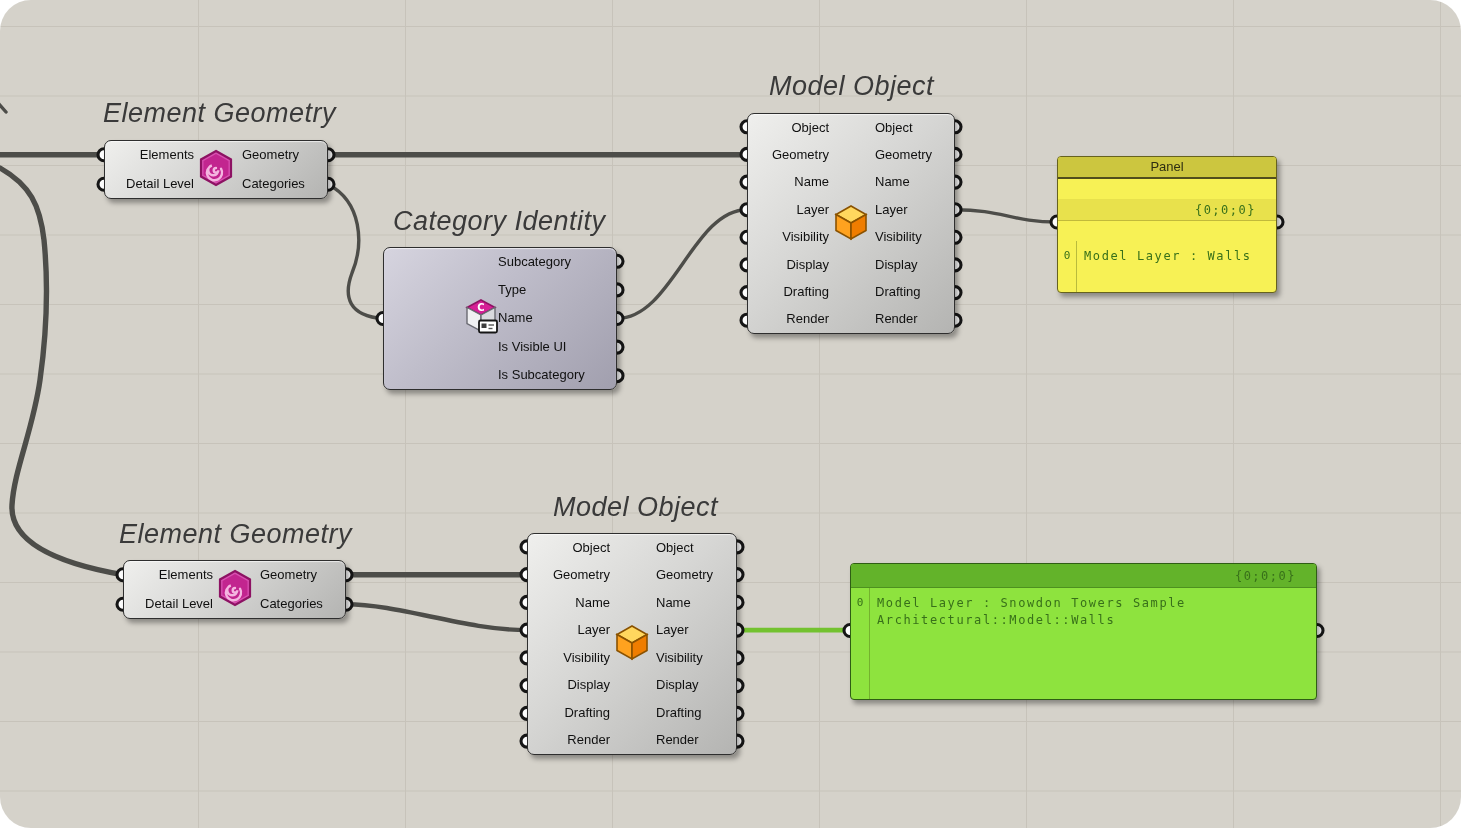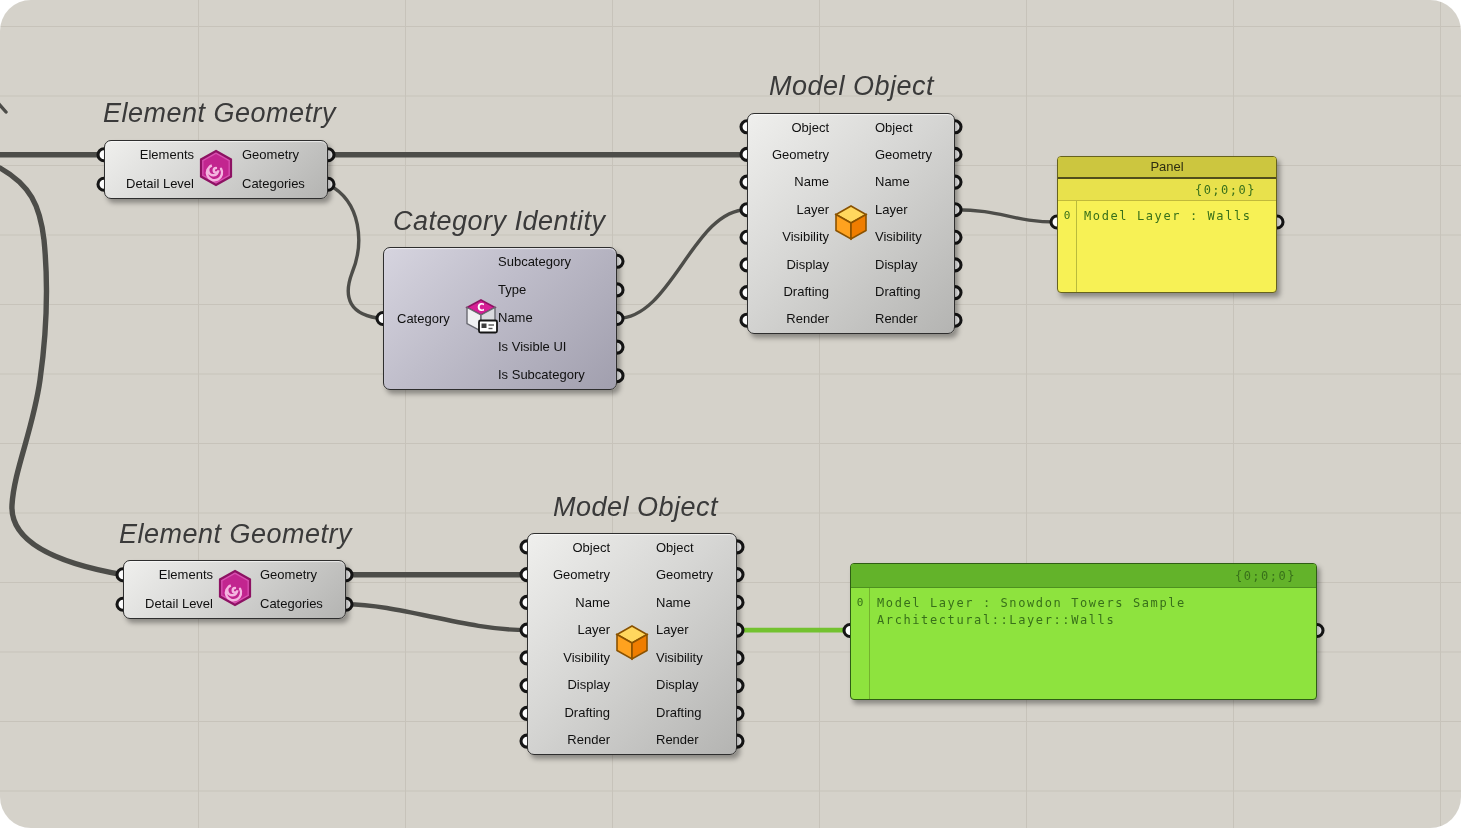--- a/index.html
+++ b/index.html
@@ -56,20 +56,21 @@
   .panel{
     position:absolute;z-index:2;box-sizing:border-box;
     border-radius:4px;
     box-shadow:3px 4px 5px rgba(0,0,0,.35);
     display:flex;flex-direction:column;
     font-family:"DejaVu Sans Mono", monospace;
   }
   .panel.yellow{
     border:1.5px solid var(--panel-yellow-border,#66621f);
     background:var(--panel-yellow-body,#f7f155);
+    gap:20px;
   }
   .panel.green{
     border:1.5px solid var(--panel-green-border,#2f5e14);
     background:var(--panel-green-body,#8ee33e);
   }
   .p-title{
     height:20px;flex:0 0 20px;
     background:var(--panel-yellow-title-bg,#ccc63f);
     border-bottom:2px solid #514e1c;
     border-radius:3px 3px 0 0;
@@ -189,23 +190,20 @@
         <path d="M17 19 a2.3 2.3 0 1 0 2.3 2.3 a5 5 0 1 1 -6.5 -4.8 a7.6 7.6 0 1 0 9.2 3.2" fill="none" stroke="#f4b6e0" stroke-width="2.4" stroke-linecap="round"></path>
       </svg>
     </div>
     <div class="col out" style="left:137px;width:85px">
         <div class="prow">Geometry</div>
         <div class="prow">Categories</div>
       </div>
   </div>
 
   <div class="gh-comp lavender" style="left:383px;top:247px;width:234px;height:143px">
-    <div class="col in" style="left:13px;width:85px;text-align:left">
-        <div class="prow">Category</div>
-      </div>
     <div class="icon-c" style="left:calc(50% - 19px)">
       <svg width="36" height="38" viewBox="0 0 36 38">
         <polygon points="18,2 32,9.5 18,17 4,9.5" fill="#d61f96" stroke="#8d1263" stroke-width="1.6"></polygon>
         <text x="18" y="13" text-anchor="middle" font-family="DejaVu Sans, sans-serif" font-size="10" font-weight="bold" fill="#ffffff">C</text>
         <polygon points="4,9.5 18,17 18,33 4,25.5" fill="#f0f0f2" stroke="#6a6a72" stroke-width="1.4"></polygon>
         <polygon points="18,17 32,9.5 32,25.5 18,33" fill="#d9d9de" stroke="#6a6a72" stroke-width="1.4"></polygon>
         <rect x="16" y="22.5" width="18" height="12" rx="1.5" fill="#ffffff" stroke="#161616" stroke-width="1.8"></rect>
         <rect x="18.5" y="25.5" width="5" height="4.5" fill="#3c3c3c"></rect>
         <line x1="25.5" y1="27" x2="31" y2="27" stroke="#555" stroke-width="1.4"></line>
         <line x1="25.5" y1="30.5" x2="29.5" y2="30.5" stroke="#555" stroke-width="1.4"></line>
@@ -312,18 +310,18 @@
   </div>
 
   <div class="panel green" style="left:850px;top:563px;width:467px;height:137px">
     <div class="p-strip">
         <span>{0;0;0}</span>
       </div>
     <div class="p-body">
       <div class="p-gutter"><span>0</span></div>
       <div class="p-content">
           <div class="p-line">Model Layer : Snowdon Towers Sample</div>
-          <div class="p-line">Architectural::Layer::Walls</div>
+          <div class="p-line">Architectural::Model::Walls</div>
         </div>
     </div>
   </div>
 
 </div>
 
 </body></html>

